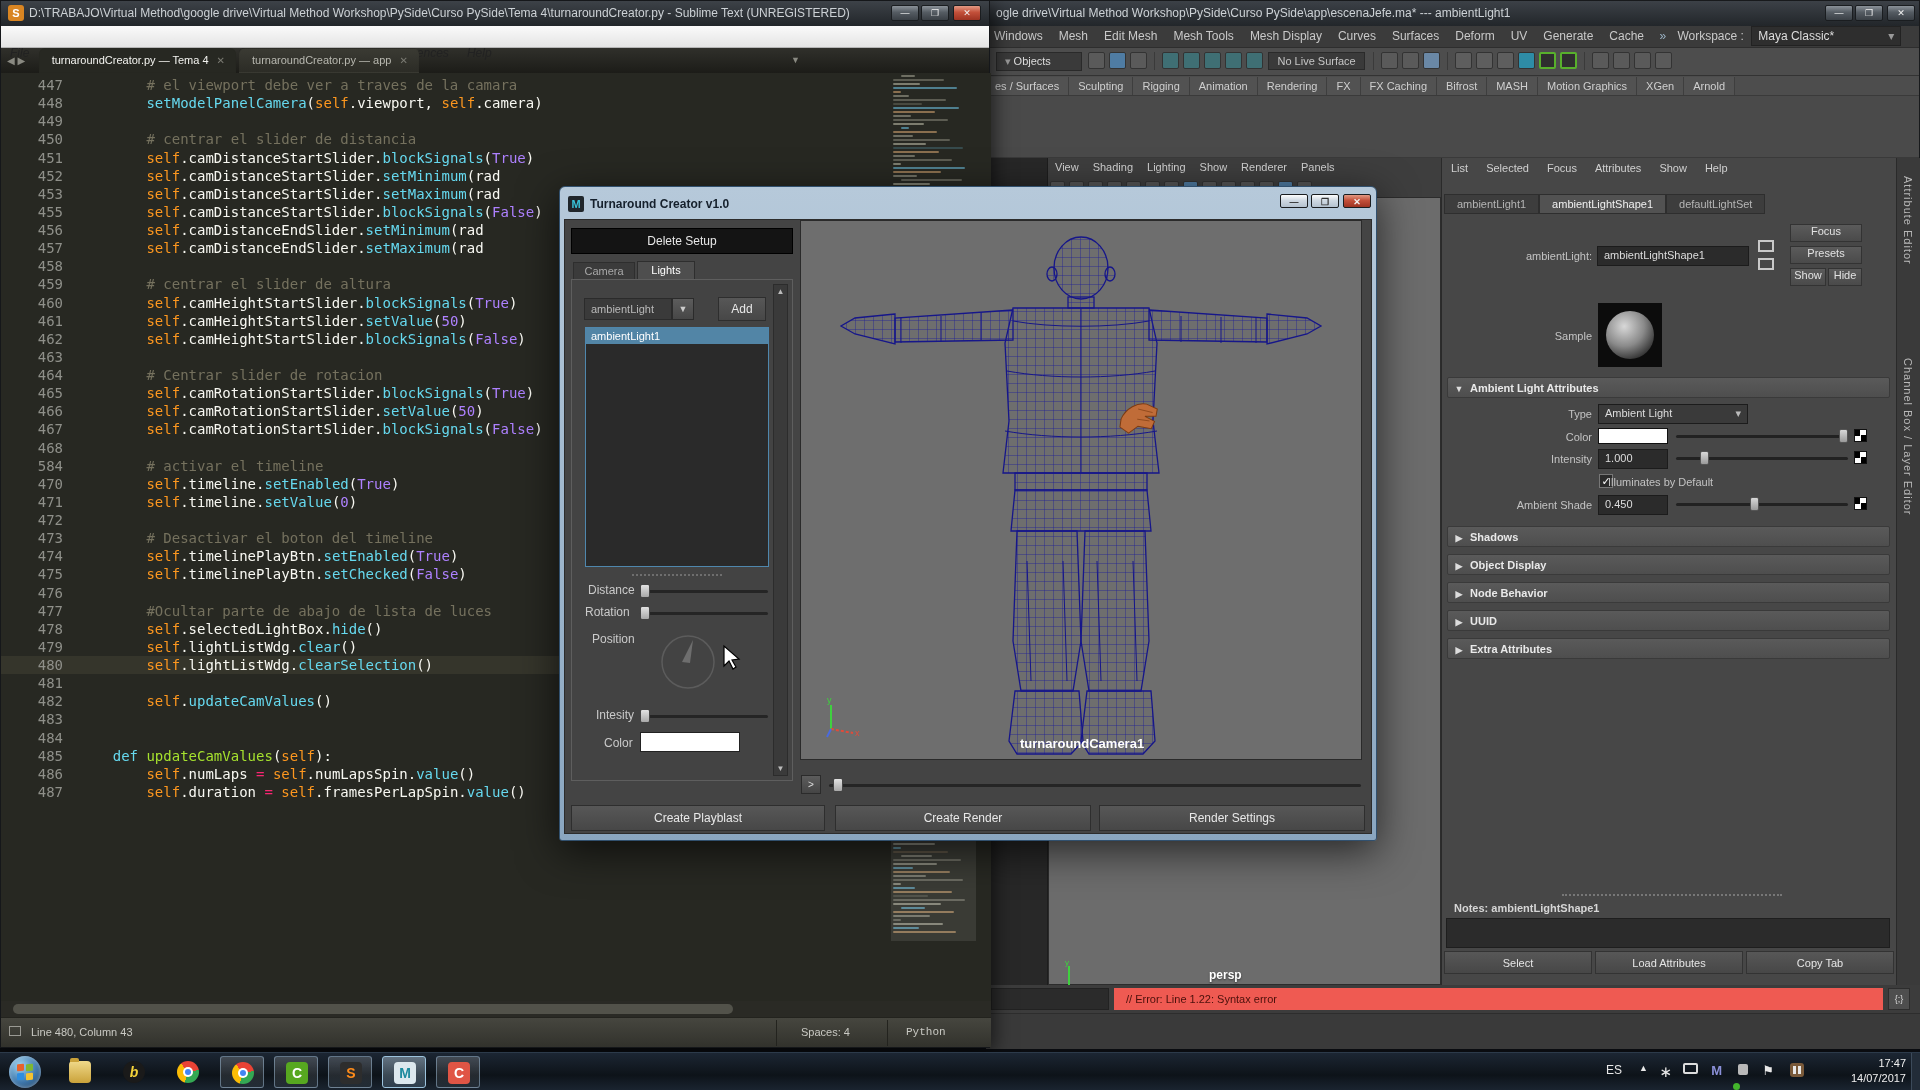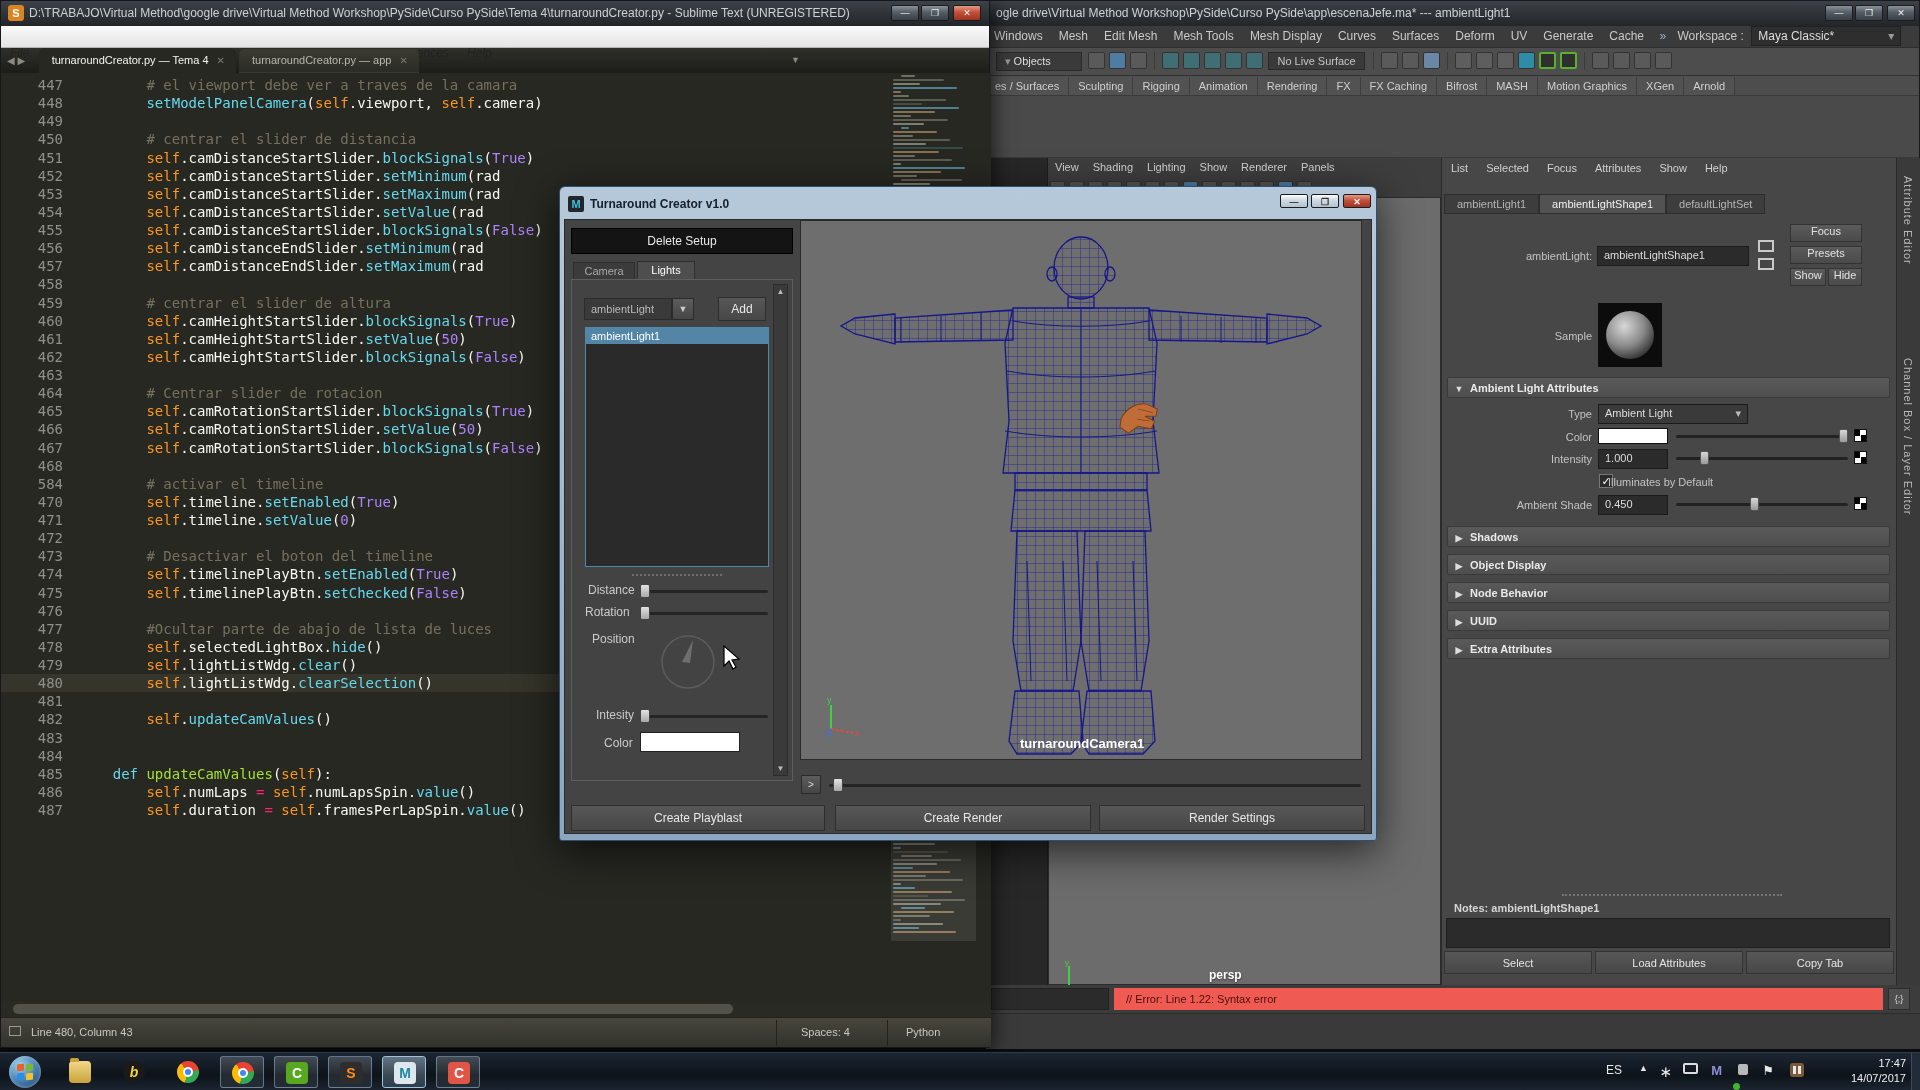--- a/index.html
+++ b/index.html
@@ -241,21 +241,20 @@
   </div>
   <div id="st-editor" class="abs">
     <div id="code-lines" style="padding-top:3px;">
         <div class="code-line"><span class="ln">447</span><span style="white-space: pre;"><span class="tok-w">        </span><span class="tok-c"># el viewport debe ver a traves de la camara</span></span></div>
         <div class="code-line"><span class="ln">448</span><span style="white-space: pre;"><span class="tok-w">        </span><span class="tok-m">setModelPanelCamera</span><span class="tok-w">(</span><span class="tok-s">self</span><span class="tok-w">.viewport, </span><span class="tok-s">self</span><span class="tok-w">.camera)</span></span></div>
         <div class="code-line"><span class="ln">449</span><span style="white-space: pre;"></span></div>
         <div class="code-line"><span class="ln">450</span><span style="white-space: pre;"><span class="tok-w">        </span><span class="tok-c"># centrar el slider de distancia</span></span></div>
         <div class="code-line"><span class="ln">451</span><span style="white-space: pre;"><span class="tok-w">        </span><span class="tok-s">self</span><span class="tok-w">.camDistanceStartSlider.</span><span class="tok-m">blockSignals</span><span class="tok-w">(</span><span class="tok-n">True</span><span class="tok-w">)</span></span></div>
         <div class="code-line"><span class="ln">452</span><span style="white-space: pre;"><span class="tok-w">        </span><span class="tok-s">self</span><span class="tok-w">.camDistanceStartSlider.</span><span class="tok-m">setMinimum</span><span class="tok-w">(rad</span></span></div>
         <div class="code-line"><span class="ln">453</span><span style="white-space: pre;"><span class="tok-w">        </span><span class="tok-s">self</span><span class="tok-w">.camDistanceStartSlider.</span><span class="tok-m">setMaximum</span><span class="tok-w">(rad</span></span></div>
-        <div class="code-line"><span class="ln">454</span><span style="white-space: pre;"><span class="tok-w">        </span><span class="tok-s">self</span><span class="tok-w">.camDistanceStartSlider.</span><span class="tok-m">setValue</span><span class="tok-w">(rad</span></span></div>
         <div class="code-line"><span class="ln">455</span><span style="white-space: pre;"><span class="tok-w">        </span><span class="tok-s">self</span><span class="tok-w">.camDistanceStartSlider.</span><span class="tok-m">blockSignals</span><span class="tok-w">(</span><span class="tok-n">False</span><span class="tok-w">)</span></span></div>
         <div class="code-line"><span class="ln">456</span><span style="white-space: pre;"><span class="tok-w">        </span><span class="tok-s">self</span><span class="tok-w">.camDistanceEndSlider.</span><span class="tok-m">setMinimum</span><span class="tok-w">(rad</span></span></div>
         <div class="code-line"><span class="ln">457</span><span style="white-space: pre;"><span class="tok-w">        </span><span class="tok-s">self</span><span class="tok-w">.camDistanceEndSlider.</span><span class="tok-m">setMaximum</span><span class="tok-w">(rad</span></span></div>
         <div class="code-line"><span class="ln">458</span><span style="white-space: pre;"></span></div>
         <div class="code-line"><span class="ln">459</span><span style="white-space: pre;"><span class="tok-w">        </span><span class="tok-c"># centrar el slider de altura</span></span></div>
         <div class="code-line"><span class="ln">460</span><span style="white-space: pre;"><span class="tok-w">        </span><span class="tok-s">self</span><span class="tok-w">.camHeightStartSlider.</span><span class="tok-m">blockSignals</span><span class="tok-w">(</span><span class="tok-n">True</span><span class="tok-w">)</span></span></div>
         <div class="code-line"><span class="ln">461</span><span style="white-space: pre;"><span class="tok-w">        </span><span class="tok-s">self</span><span class="tok-w">.camHeightStartSlider.</span><span class="tok-m">setValue</span><span class="tok-w">(</span><span class="tok-n">50</span><span class="tok-w">)</span></span></div>
         <div class="code-line"><span class="ln">462</span><span style="white-space: pre;"><span class="tok-w">        </span><span class="tok-s">self</span><span class="tok-w">.camHeightStartSlider.</span><span class="tok-m">blockSignals</span><span class="tok-w">(</span><span class="tok-n">False</span><span class="tok-w">)</span></span></div>
         <div class="code-line"><span class="ln">463</span><span style="white-space: pre;"></span></div>
         <div class="code-line"><span class="ln">464</span><span style="white-space: pre;"><span class="tok-w">        </span><span class="tok-c"># Centrar slider de rotacion</span></span></div>
@@ -504,21 +503,21 @@
       <div id="mm-viewport" class="abs"></div>
     </div>
   </div>
   <div id="st-hscroll" class="abs">
       <div id="st-hthumb" class="abs"></div>
     </div>
   <div id="st-status" class="abs">
     <span class="abs" style="left:8px;top:8px;width:12px;height:10px;border:1px solid #9a9a94;"></span>
     <span class="abs" style="left:30px;top:8px;">Line 480, Column 43</span>
     <span class="abs" style="left:800px;top:8px;">Spaces: 4</span>
-    <span class="abs" style="left:905px;top:8px;">Python</span>
+    <span class="abs" style="left:905px;top:8px;font-family:Liberation Mono, monospace;">Python</span>
     <span class="abs" style="left:775px;top:2px;width:1px;height:26px;background:#23231e;"></span>
     <span class="abs" style="left:886px;top:2px;width:1px;height:26px;background:#23231e;"></span>
   </div>
 </div>
 
 <div id="dialog" class="abs">
   <div id="dlg-titlebar">
     <div id="dlg-icon" class="abs">M</div>
     <span>Turnaround Creator v1.0</span>
     <span class="win-btn abs" style="right:64px;top:3px;height:14px;background:linear-gradient(#fdfdfd,#cfd9e2 45%,#b4c2cf);color:#333;">—</span>

